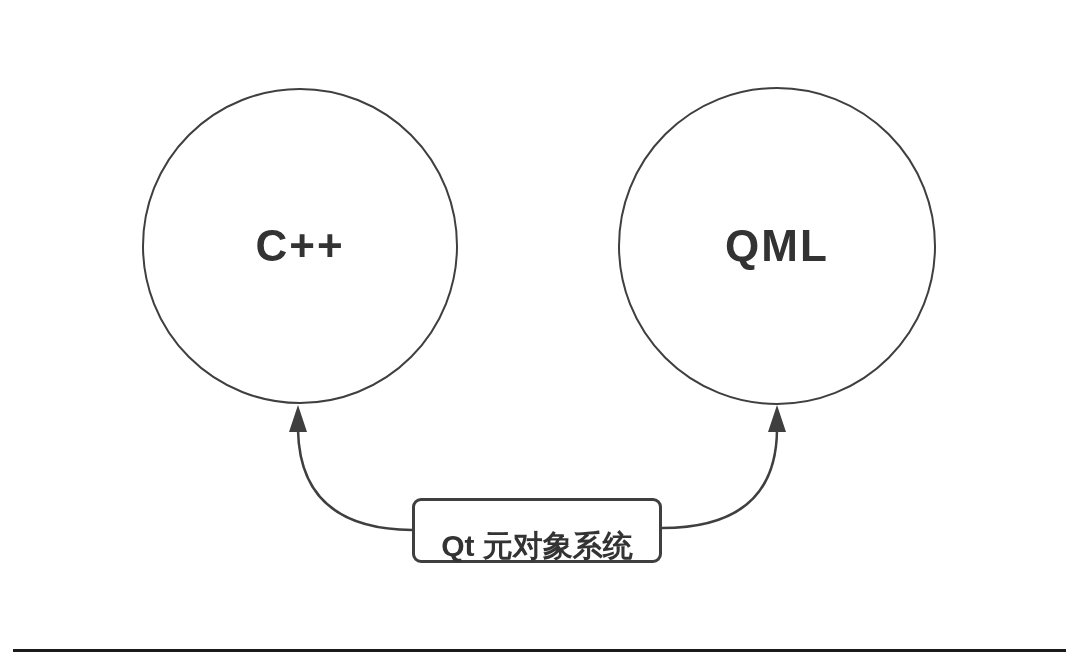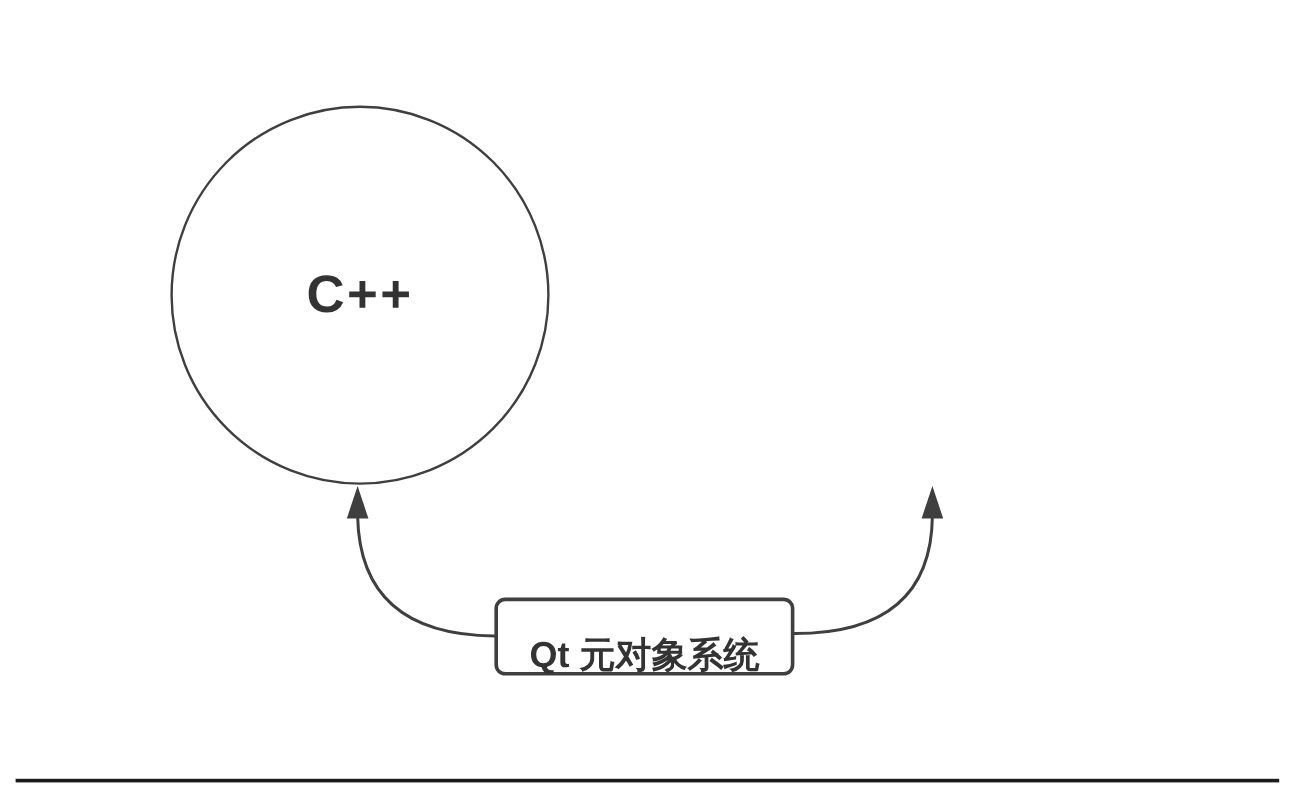--- a/index.html
+++ b/index.html
@@ -87,20 +87,23 @@
 </style>
 </head>
 <body>
 
 <div class="canvas">
 
   <div class="node-circle circle-cpp">
     <span class="node-label">C++</span>
   </div>
 
+  <div class="node-circle circle-qml">
+    <span class="node-label">QML</span>
+  </div>
 
   <svg class="arrows-layer" viewBox="0 0 1080 660" xmlns="http://www.w3.org/2000/svg">
 
     <path d="M 412 530 Q 300 529 298 430" fill="none" stroke="#3f3f3f" stroke-width="2.5" stroke-linecap="round"></path>
     <polygon points="298,405 289,432 307,432" fill="#3f3f3f"></polygon>
 
     <path d="M 662 528 Q 776 528 777 430" fill="none" stroke="#3f3f3f" stroke-width="2.5" stroke-linecap="round"></path>
     <polygon points="777,405 768,432 786,432" fill="#3f3f3f"></polygon>
   </svg>
 

